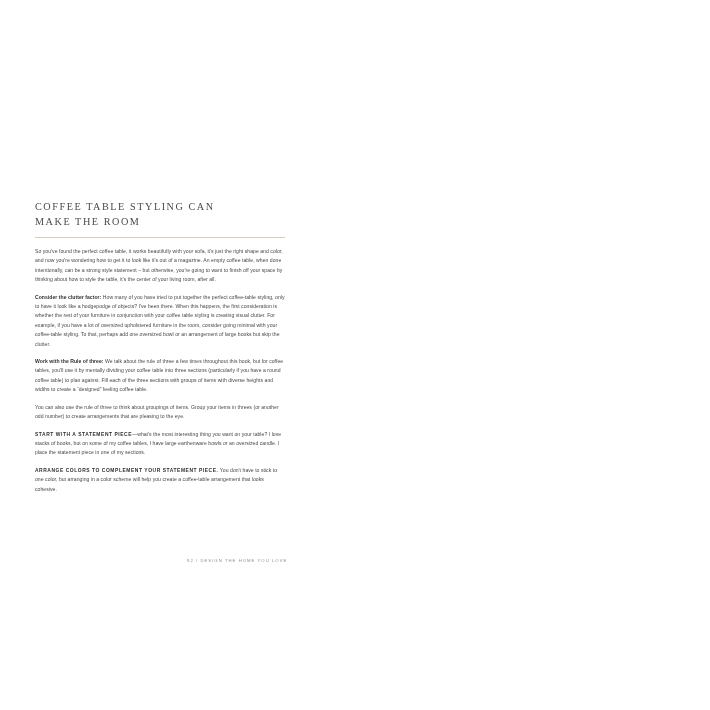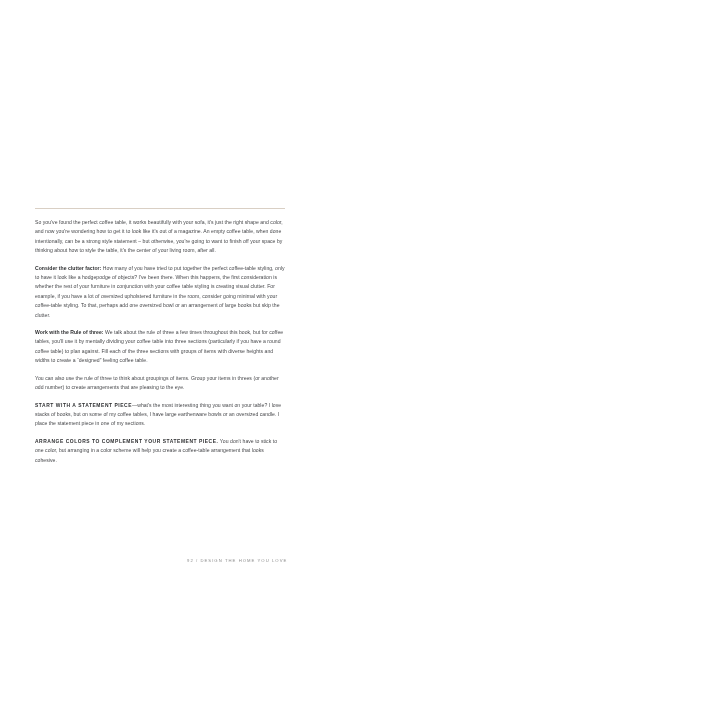--- a/index.html
+++ b/index.html
@@ -107,20 +107,22 @@
 </style>
 </head>
 <body>
 
 <div class="spread">
 
   <div class="page-left">
 
     <div class="left-content">
 
+      <h1 class="chapter-title">COFFEE TABLE STYLING CAN
+MAKE THE ROOM</h1>
 
       <div class="title-rule"></div>
 
       <p class="body"><span>So you've found the perfect coffee table, it works beautifully with your sofa, it's just the right shape and color, and now you're wondering how to get it to look like it's out of a magazine. An empty coffee table, when done intentionally, can be a strong style statement – but otherwise, you're going to want to finish off your space by thinking about how to style the table, it's the center of your living room, after all.</span></p>
 
       <p class="body"><span class="lead-in-bold">Consider the clutter factor:</span><span> How many of you have tried to put together the perfect coffee-table styling, only to have it look like a hodgepodge of objects? I've been there. When this happens, the first consideration is whether the rest of your furniture in conjunction with your coffee table styling is creating visual clutter. For example, if you have a lot of oversized upholstered furniture in the room, consider going minimal with your coffee-table styling. To that, perhaps add one oversized bowl or an arrangement of large books but skip the clutter.</span></p>
 
       <p class="body"><span class="lead-in-bold">Work with the Rule of three:</span><span> We talk about the rule of three a few times throughout this book, but for coffee tables, you'll use it by mentally dividing your coffee table into three sections (particularly if you have a round coffee table) to plan against. Fill each of the three sections with groups of items with diverse heights and widths to create a “designed” feeling coffee table.</span></p>
 
       <p class="body"><span>You can also use the rule of three to think about groupings of items. Group your items in threes (or another odd number) to create arrangements that are pleasing to the eye.</span></p>

